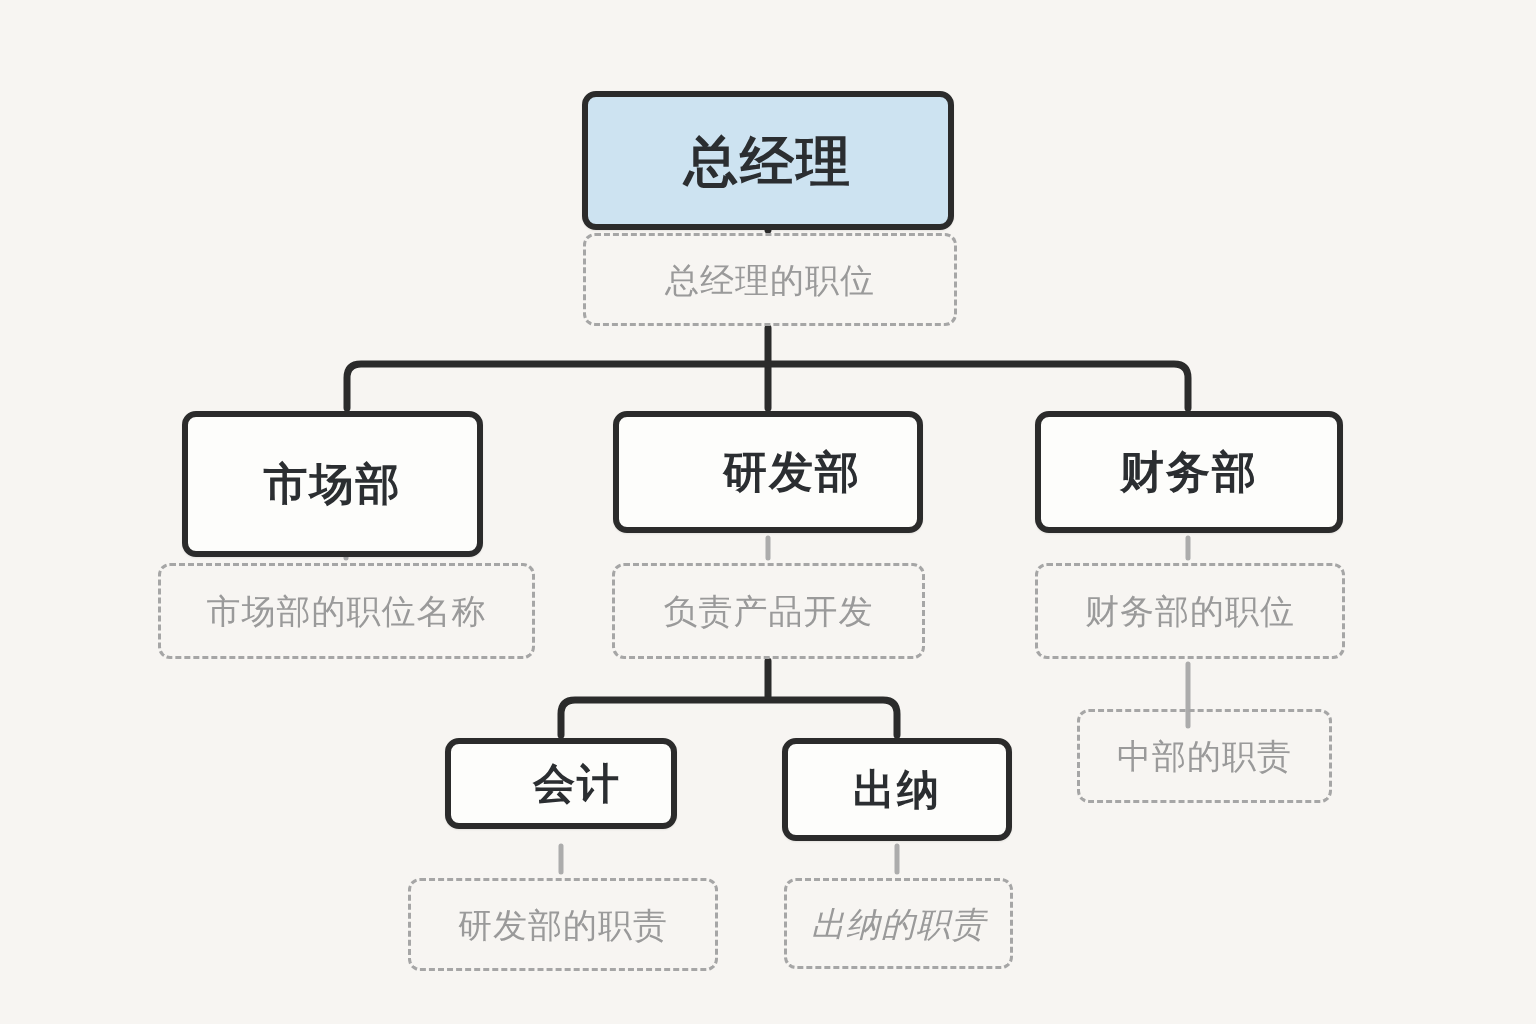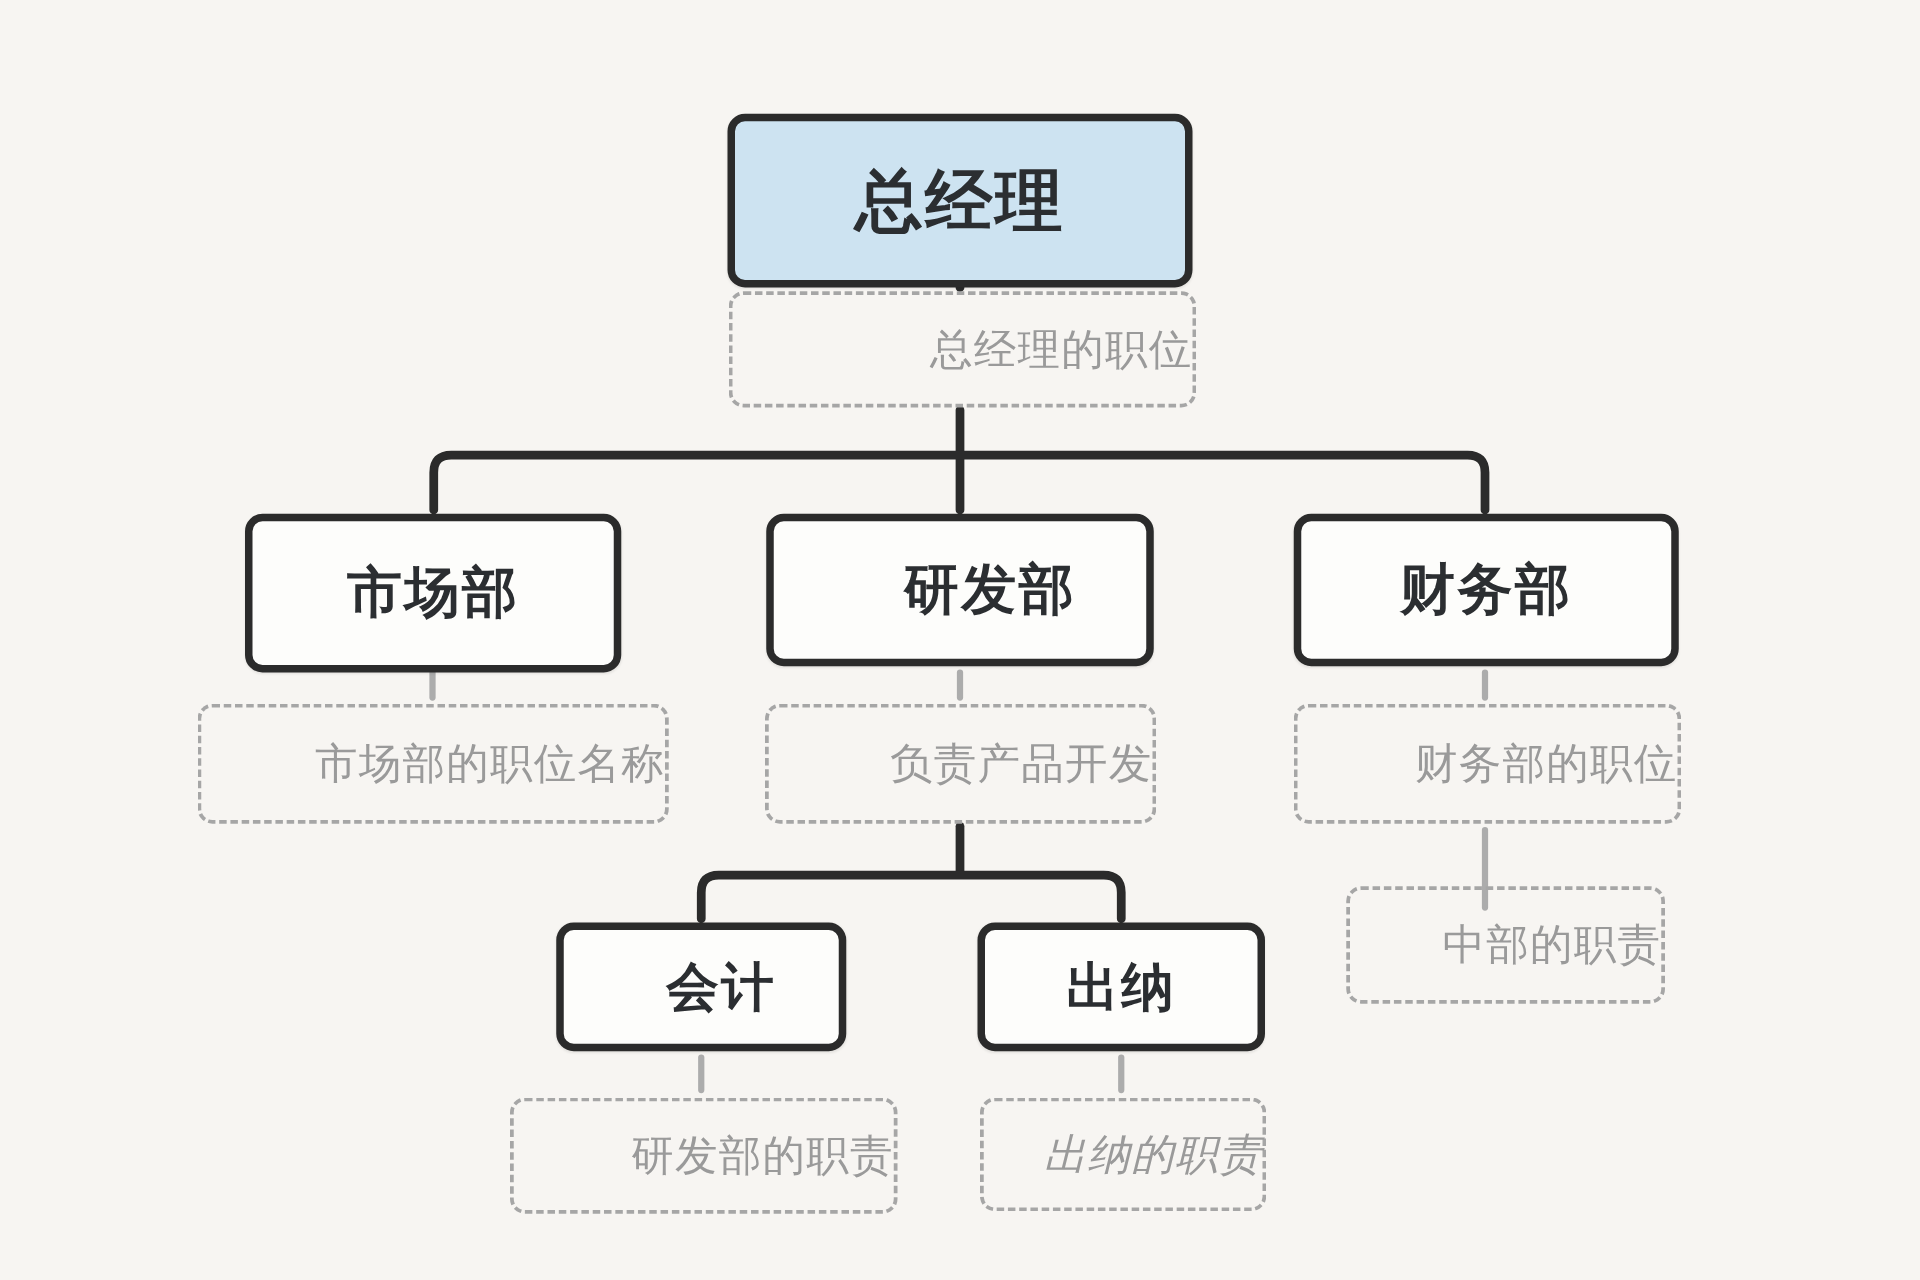--- a/index.html
+++ b/index.html
@@ -50,21 +50,21 @@
     box-shadow: 0 1px 2px rgba(0,0,0,0.08);
   }
   .node.primary { background: #cde3f1; font-size: 54px; margin-top: 36px; }
   .node.dept    { font-size: 44px; }
   .node.sub     { font-size: 42px; }
   .note {
     position: absolute;
     box-sizing: border-box;
     display: flex;
     align-items: center;
-    justify-content: flex-end;
+    justify-content: center;
     background: transparent;
     border: 3.5px dashed #a6a6a6;
     border-radius: 12px;
     color: #9a9a9a;
     font-size: 34px;
     font-weight: 400;
     letter-spacing: 1px;
     white-space: nowrap;
   }
   .label { display: block; line-height: 1; }
@@ -96,21 +96,21 @@
   </svg>
 
   <div class="node primary" style="left:582px; top:55px; width:372px; height:139px;">
     <span class="label">总经理</span>
   </div>
 
   <div class="note" style="left:583px; top:233px; width:374px; height:93px;">
     <span class="label">总经理的职位</span>
   </div>
 
-  <div class="node dept" style="left:196px; top:411px; width:301px; height:127px;">
+  <div class="node dept" style="left:182px; top:411px; width:301px; height:146px;">
     <span class="label">市场部</span>
   </div>
 
   <div class="node dept" style="left:613px; top:411px; width:310px; height:122px;padding-left:48px;">
     <span class="label">研发部</span>
   </div>
 
   <div class="node dept" style="left:1035px; top:411px; width:308px; height:122px;">
     <span class="label">财务部</span>
   </div>
@@ -120,21 +120,21 @@
   </div>
 
   <div class="note" style="left:612px; top:563px; width:313px; height:96px;">
     <span class="label">负责产品开发</span>
   </div>
 
   <div class="note" style="left:1035px; top:563px; width:310px; height:96px;">
     <span class="label">财务部的职位</span>
   </div>
 
-  <div class="node sub" style="left:445px; top:738px; width:232px; height:103px;padding-left:32px;">
+  <div class="node sub" style="left:445px; top:738px; width:232px; height:91px;padding-left:32px;">
     <span class="label">会计</span>
   </div>
 
   <div class="node sub" style="left:782px; top:738px; width:230px; height:103px;">
     <span class="label">出纳</span>
   </div>
 
   <div class="note" style="left:1077px; top:709px; width:255px; height:94px;">
     <span class="label">中部的职责</span>
   </div>

